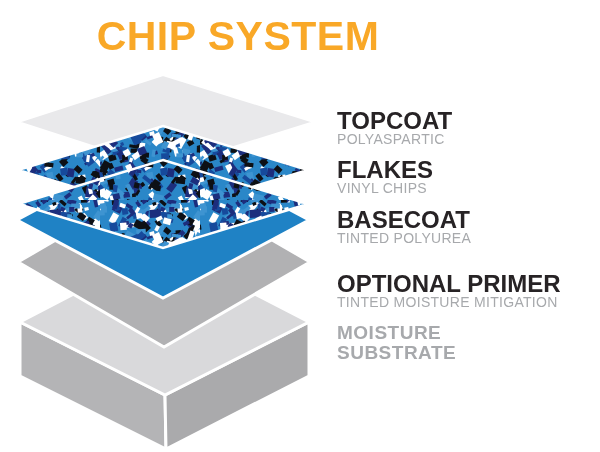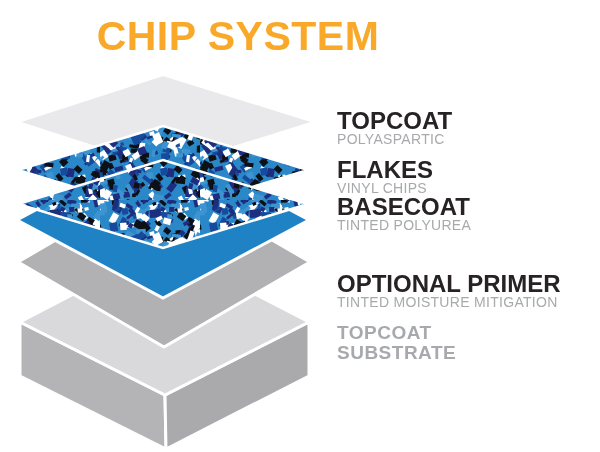--- a/index.html
+++ b/index.html
@@ -358,27 +358,27 @@
   <div class="lbl" style="top:108px">
     <div class="main">TOPCOAT</div>
     <div class="sub">POLYASPARTIC</div>
   </div>
 
   <div class="lbl" style="top:157px">
     <div class="main">FLAKES</div>
     <div class="sub">VINYL CHIPS</div>
   </div>
 
-  <div class="lbl" style="top:194px">
+  <div class="lbl" style="top:207px">
     <div class="main">BASECOAT</div>
     <div class="sub">TINTED POLYUREA</div>
   </div>
 
   <div class="lbl" style="top:271px">
     <div class="main">OPTIONAL PRIMER</div>
     <div class="sub">TINTED MOISTURE MITIGATION</div>
   </div>
 
   <div class="lbl concrete" style="top:323px">
-    <div class="concrete-text">TOPCOAT SUBSTRATE</div>
+    <div class="concrete-text">MOISTURE SUBSTRATE</div>
   </div>
 
 </div>
 
 </body></html>

